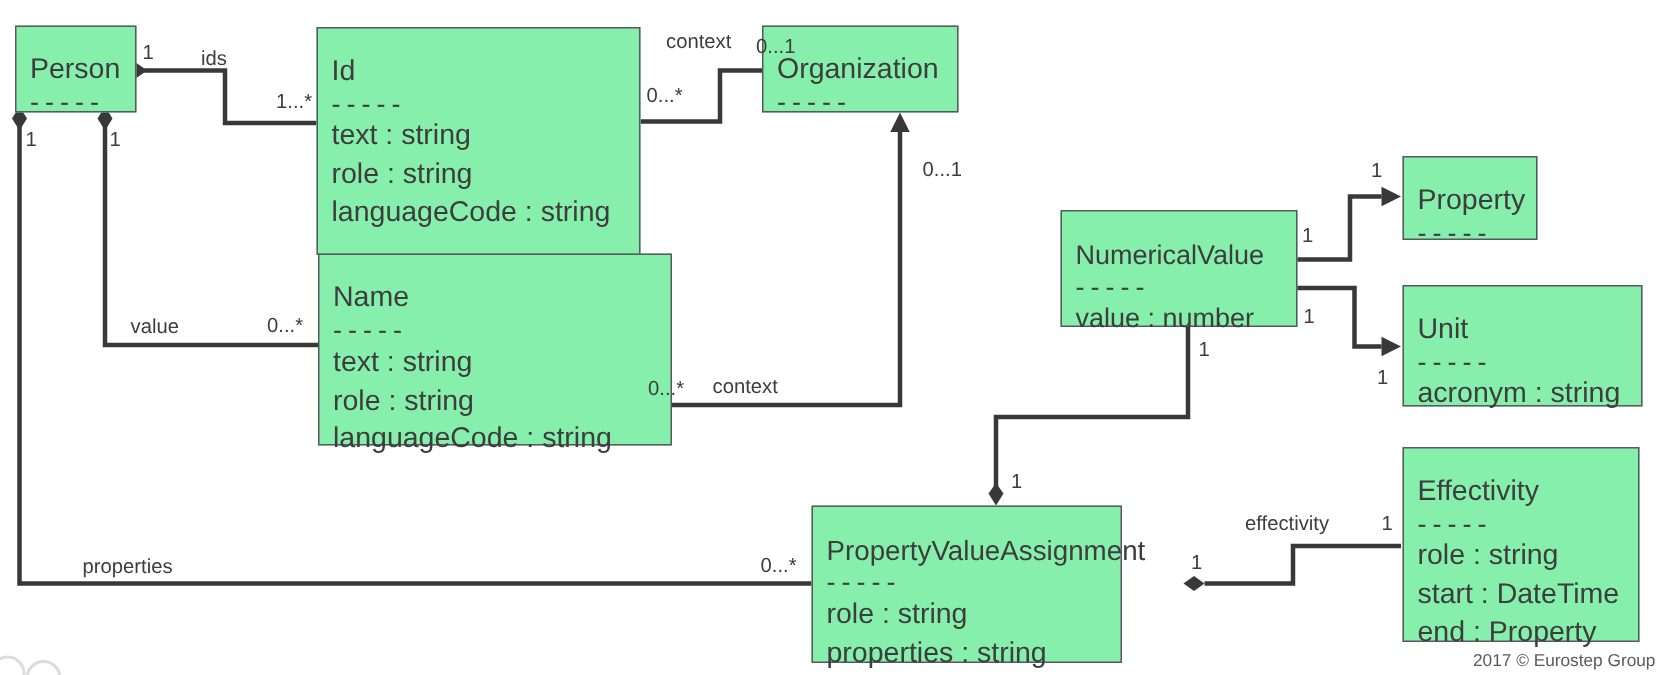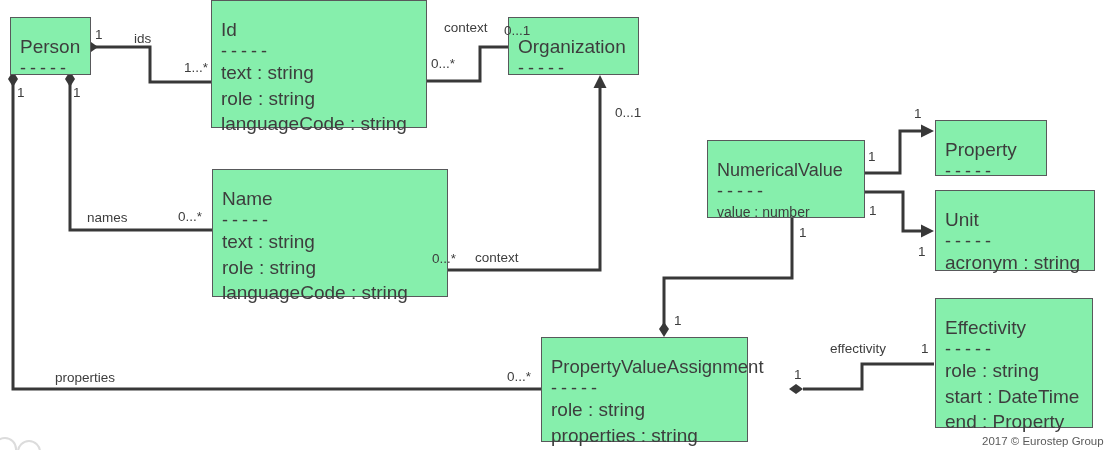--- a/index.html
+++ b/index.html
@@ -75,21 +75,21 @@
       <polyline points="803,389 862,389 862,364 934,364"></polyline>
       <path d="M789,389 L796,384 L803,389 L796,394 Z" fill="#383838" stroke="none"></path>
     </g>
   </svg>
 
   <div class="uml-box" style="left:10px;top:17px;width:81px;height:58px">
     <div class="uml-title">Person</div>
     <div class="uml-dash">-----</div>
   </div>
 
-  <div class="uml-box" style="left:211px;top:0;width:216px;height:128px">
+  <div class="uml-box" style="left:211px;top:18px;width:216px;height:152px">
     <div class="uml-title">Id</div>
     <div class="uml-dash">-----</div>
     <div class="uml-attr">text : string</div>
     <div class="uml-attr">role : string</div>
     <div class="uml-attr">languageCode : string</div>
   </div>
 
   <div class="uml-box" style="left:508px;top:17px;width:131px;height:58px">
     <div class="uml-title">Organization</div>
     <div class="uml-dash">-----</div>
@@ -99,24 +99,24 @@
     <div class="uml-title">Name</div>
     <div class="uml-dash">-----</div>
     <div class="uml-attr">text : string</div>
     <div class="uml-attr">role : string</div>
     <div class="uml-attr">languageCode : string</div>
   </div>
 
   <div class="uml-box" style="left:707px;top:140px;width:158px;height:78px">
     <div class="uml-title" style="font-size:18px">NumericalValue</div>
     <div class="uml-dash">-----</div>
-    <div class="uml-attr" style="font-size:14px">value : number</div>
+    <div class="uml-attr" style="font-size:18px">value : number</div>
   </div>
 
-  <div class="uml-box" style="left:935px;top:120px;width:112px;height:56px">
+  <div class="uml-box" style="left:935px;top:104px;width:90px;height:56px">
     <div class="uml-title">Property</div>
     <div class="uml-dash">-----</div>
   </div>
 
   <div class="uml-box" style="left:935px;top:190px;width:160px;height:81px">
     <div class="uml-title">Unit</div>
     <div class="uml-dash">-----</div>
     <div class="uml-attr">acronym : string</div>
   </div>
 
@@ -133,21 +133,21 @@
     <div class="uml-attr">role : string</div>
     <div class="uml-attr">start : DateTime</div>
     <div class="uml-attr">end : Property</div>
   </div>
 
   <div class="lbl" style="left:95px;top:27px">1</div>
   <div class="lbl" style="left:134px;top:31px">ids</div>
   <div class="lbl" style="left:184px;top:60px">1...*</div>
   <div class="lbl" style="left:17px;top:85px">1</div>
   <div class="lbl" style="left:73px;top:85px">1</div>
-  <div class="lbl" style="left:87px;top:210px">names</div>
+  <div class="lbl" style="left:87px;top:210px">value</div>
   <div class="lbl" style="left:178px;top:209px">0...*</div>
   <div class="lbl" style="left:55px;top:370px">properties</div>
   <div class="lbl" style="left:507px;top:369px">0...*</div>
   <div class="lbl" style="left:431px;top:56px">0...*</div>
   <div class="lbl" style="left:444px;top:20px">context</div>
   <div class="lbl" style="left:504px;top:23px">0...1</div>
   <div class="lbl" style="left:432px;top:251px">0...*</div>
   <div class="lbl" style="left:475px;top:250px">context</div>
   <div class="lbl" style="left:615px;top:105px">0...1</div>
   <div class="lbl" style="left:868px;top:149px">1</div>

